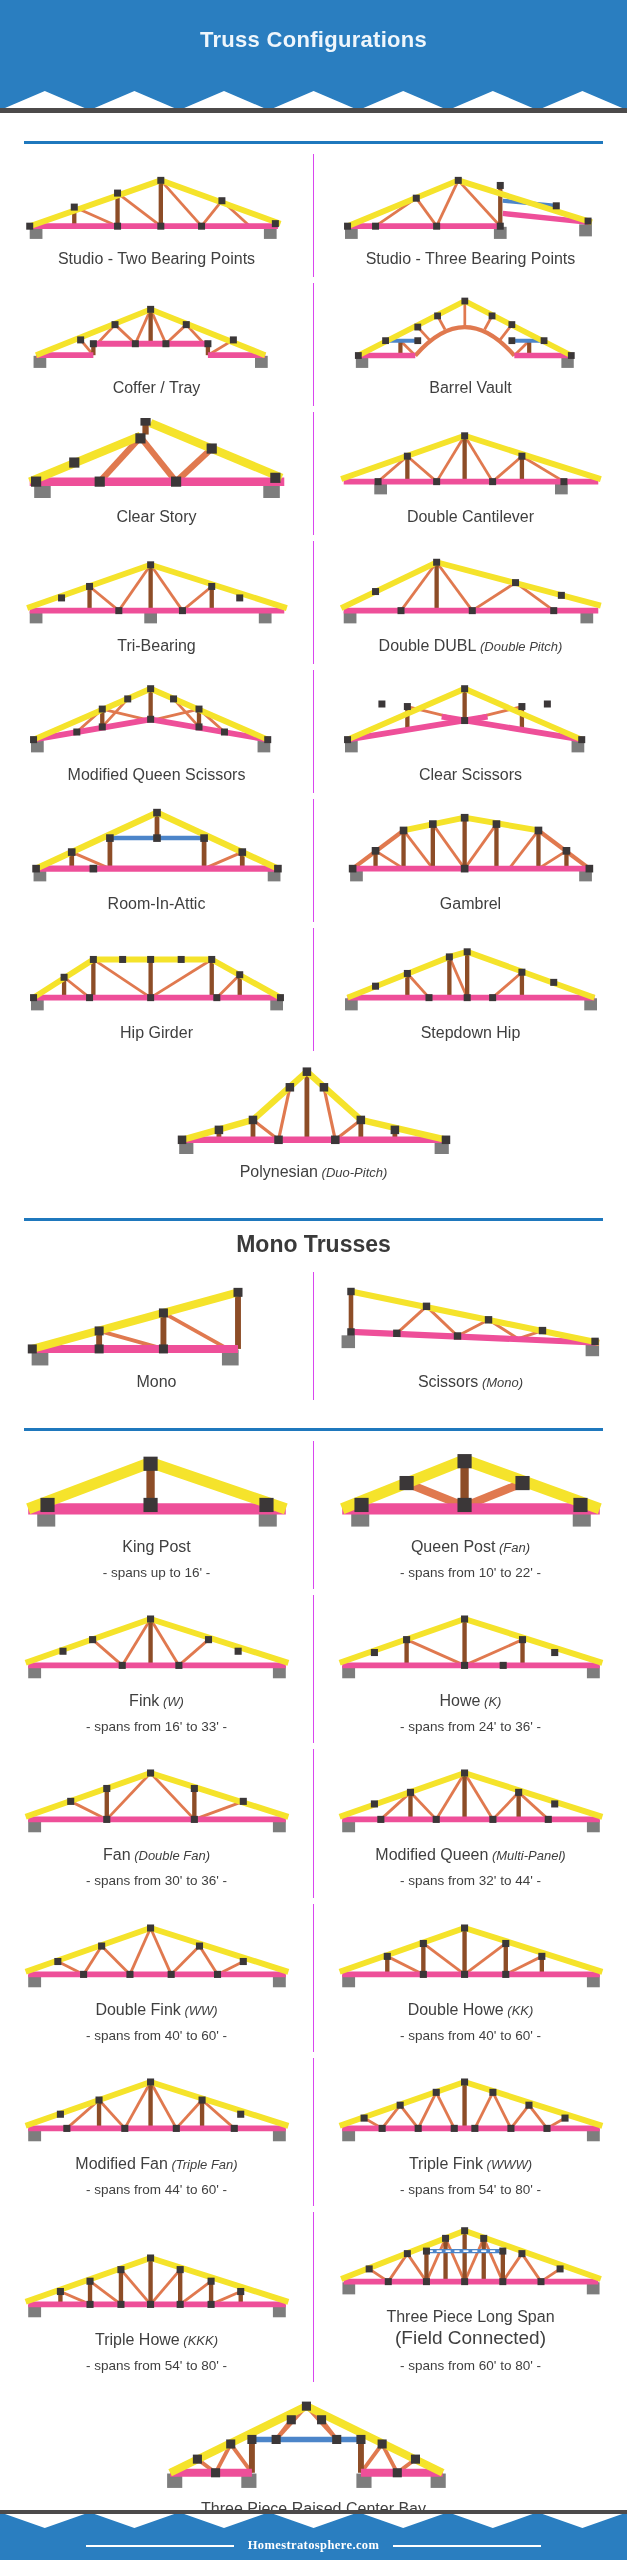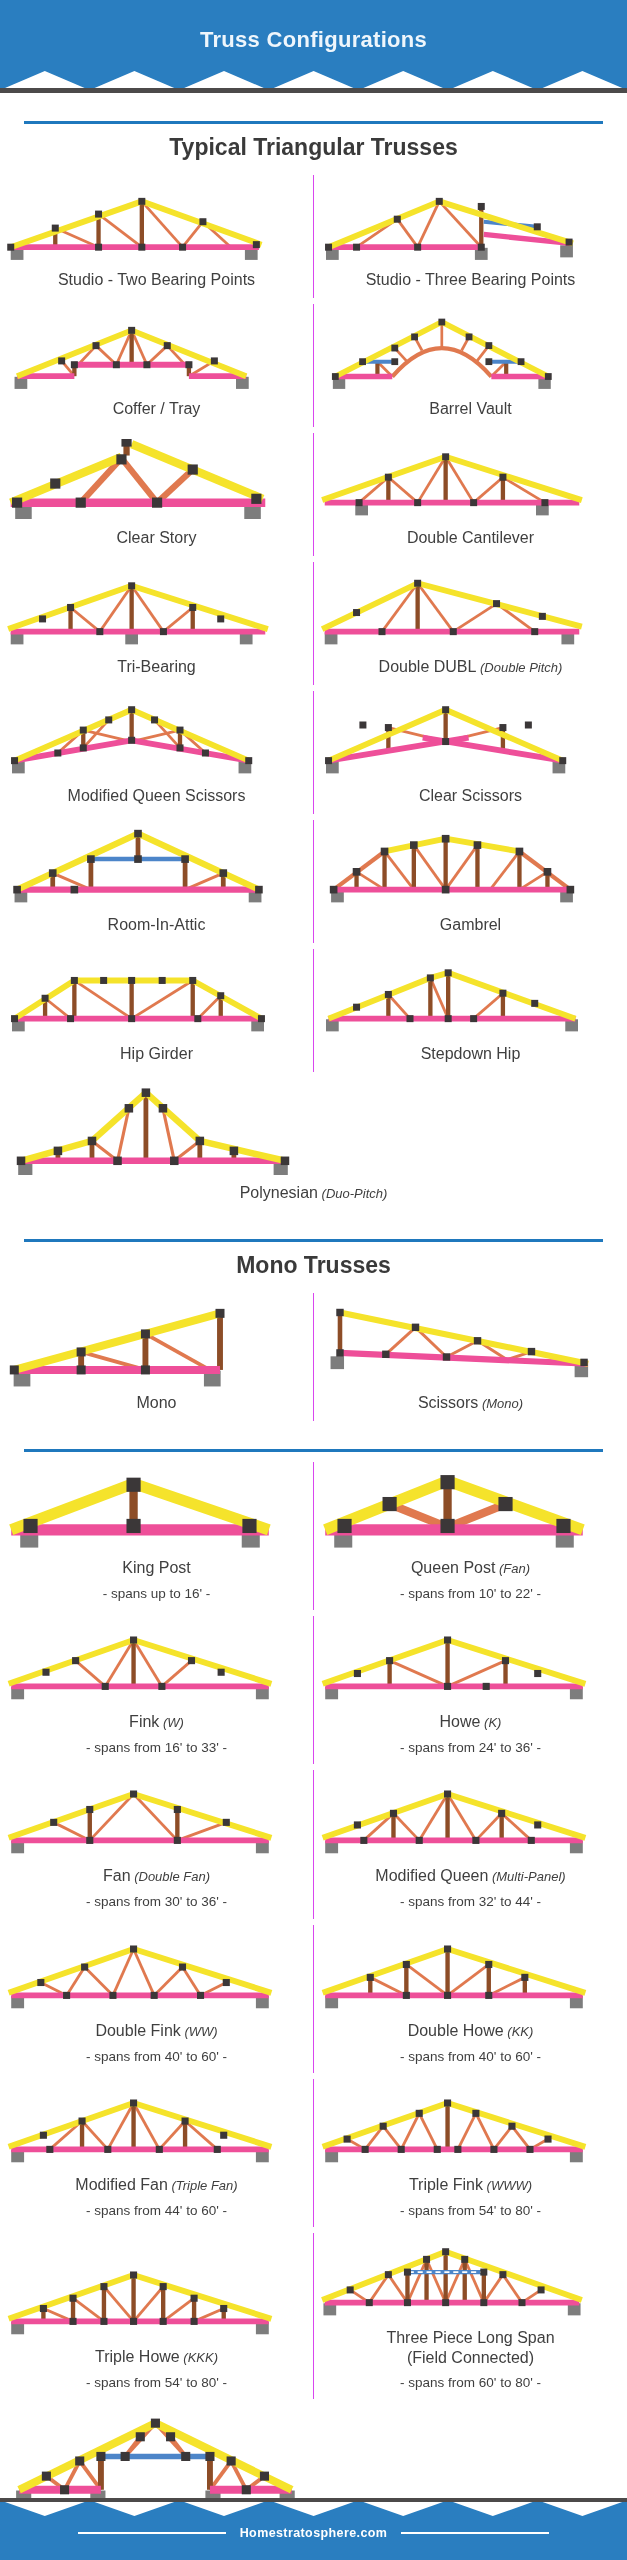--- a/index.html
+++ b/index.html
@@ -1,47 +1,47 @@
 <!DOCTYPE html>
 <html><head>
 <meta charset="utf-8">
 <style>
   html,body{margin:0;padding:0;}
   body{
     width:627px;height:2560px;position:relative;overflow:hidden;
     background:#ffffff;font-family:"Liberation Sans", sans-serif;
   }
-  .header{height:88px;background:#2a7ec0;position:relative;}
+  .header{height:108px;background:#2a7ec0;position:relative;}
   .header-title{
     text-align:center;color:#eef6fc;font-size:22px;font-weight:bold;
     padding-top:27px;letter-spacing:.3px;
   }
   .header-zigzag{position:absolute;left:0;bottom:0;display:block;}
   .dark-bar{height:5px;background:#4c4a4a;}
   .rule{height:3px;background:#1f78bd;margin:28px 24px 10px;}
   .section-title{
     font-size:23px;font-weight:bold;color:#3a3a3a;text-align:center;
     margin:2px 0 14px;
   }
   .row{display:flex;margin-bottom:6px;}
   .cell{
-    flex:1;display:flex;flex-direction:column;
+    flex:1;display:flex;flex-direction:column;align-items:center;
     justify-content:flex-end;padding:6px 4px 8px;min-width:0;
   }
   .cell + .cell{border-left:1px solid #d946ef;}
   .row.single .cell{border:none;}
   .t-label{
     font-size:16px;color:#3f3f3f;margin-top:5px;text-align:center;line-height:1.25;
   }
   .t-sub{font-size:13px;color:#3f3f3f;font-style:italic;}
-  .t-sub-block{display:block;font-size:16px;color:#3f3f3f;text-align:center;line-height:1.2;}
+  .t-sub-block{display:block;font-size:19px;color:#3f3f3f;text-align:center;line-height:1.2;}
   .t-span{font-size:13.5px;color:#3f3f3f;text-align:center;margin-top:8px;line-height:1.2;}
   .footer{position:absolute;left:0;bottom:0;width:627px;}
   .footer-dark{height:4px;background:#4c4a4a;}
-  .footer-blue{height:58px;background:#2a7ec0;position:relative;}
+  .footer-blue{height:46px;background:#2a7ec0;position:relative;font-family:Liberation Serif, serif;}
   .footer-zigzag{position:absolute;left:0;top:0;display:block;}
   .footer-line-wrap{
     position:absolute;left:0;right:0;top:24px;display:flex;
     align-items:center;justify-content:center;gap:14px;
   }
   .footer-rule{width:148px;height:2px;background:#ffffff;}
   .footer-site{color:#ffffff;font-size:12.5px;font-weight:bold;letter-spacing:.4px;}
   svg{display:block;}
 </style>
 </head>
@@ -50,21 +50,20 @@
 <div class="header">
   <div class="header-title">Truss Configurations</div>
   <svg class="header-zigzag" width="627" height="20" viewBox="0 0 627 20">
     <path fill="#ffffff" d="M5,20 L44.8,3 L84.6,20 Z M94.6,20 L134.4,3 L174.2,20 Z M184.2,20 L224,3 L263.8,20 Z M273.8,20 L313.6,3 L353.4,20 Z M363.4,20 L403.2,3 L443,20 Z M453,20 L492.8,3 L532.6,20 Z M542.6,20 L582.4,3 L622.2,20 Z"></path>
   </svg>
 </div>
 <div class="dark-bar"></div>
 
 <div id="content">
     <div class="rule"></div>
-    <div class="section-title">Typical Triangular Trusses</div>
     <div class="row">
       <div class="cell">
         <svg viewBox="0 0 210 66" width="268" height="84">
           <rect x="5" y="52.5" width="10" height="9.5" fill="#7d7d7d"></rect>
           <rect x="189" y="52.5" width="10" height="9.5" fill="#7d7d7d"></rect>
           <line x1="40" y1="37" x2="74" y2="52" stroke="#e0794f" stroke-width="2.20"></line>
           <line x1="74" y1="26" x2="108" y2="52" stroke="#e0794f" stroke-width="2.20"></line>
           <line x1="108" y1="16" x2="140" y2="52" stroke="#e0794f" stroke-width="2.20"></line>
           <line x1="140" y1="52" x2="156" y2="32" stroke="#e0794f" stroke-width="2.20"></line>
           <line x1="156" y1="32" x2="178" y2="52" stroke="#e0794f" stroke-width="2.20"></line>

